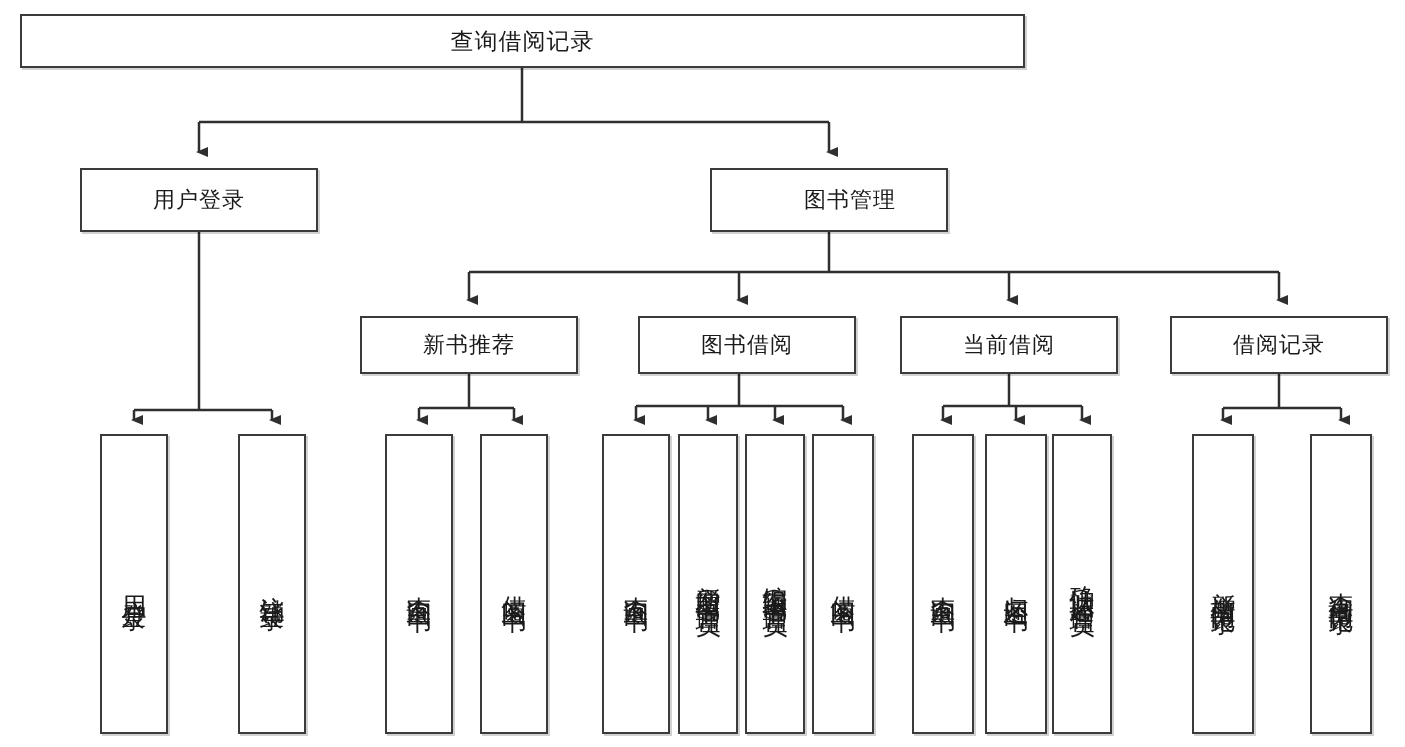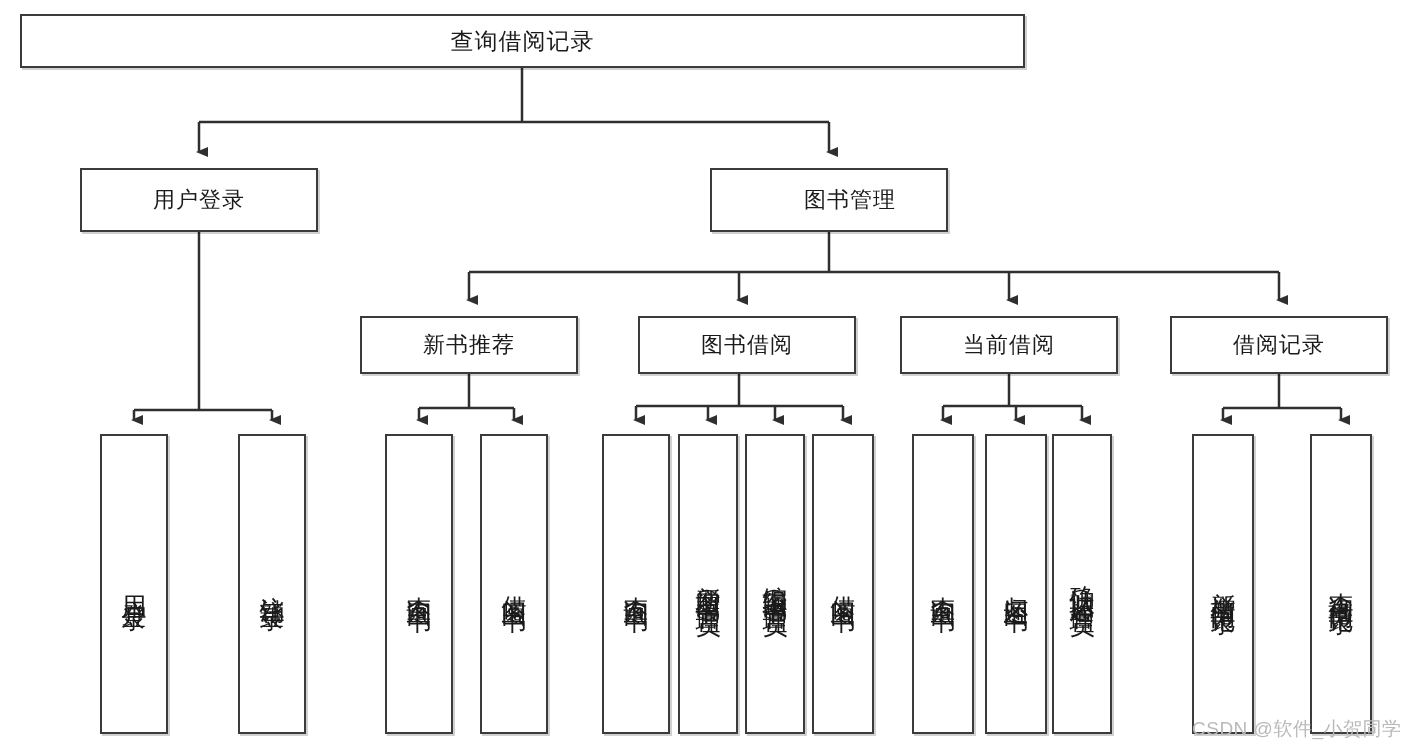--- a/index.html
+++ b/index.html
@@ -185,15 +185,14 @@
     <span class="label">确认归还（管理员）</span>
   </div>
 
   <div class="node vert" style="left:1192px; top:434px; width:62px; height:300px;">
     <span class="label">新增借阅记录</span>
   </div>
   <div class="node vert" style="left:1310px; top:434px; width:62px; height:300px;">
     <span class="label">查询借阅记录</span>
   </div>
 
-  <div class="watermark" style="left:1192px; top:716px;">CSDN @软件_小贺同学</div>
 
 </div>
 
 </body></html>

